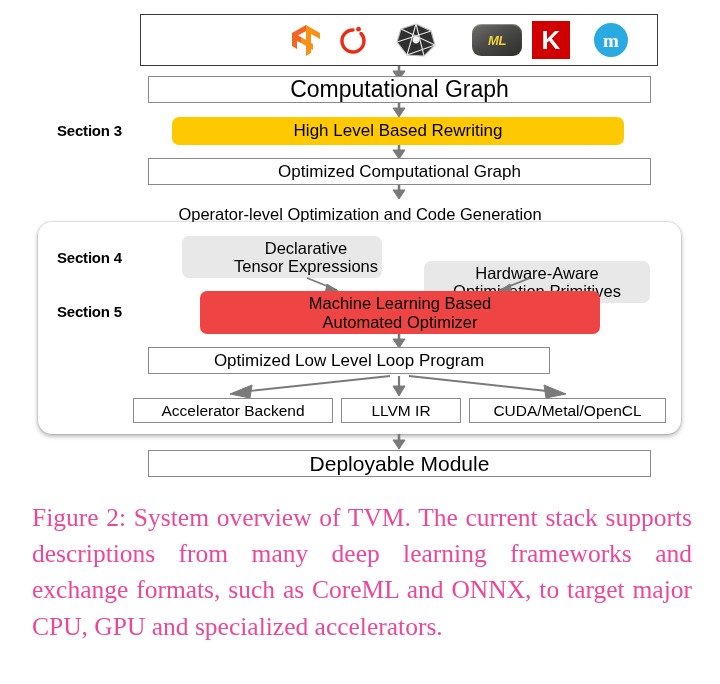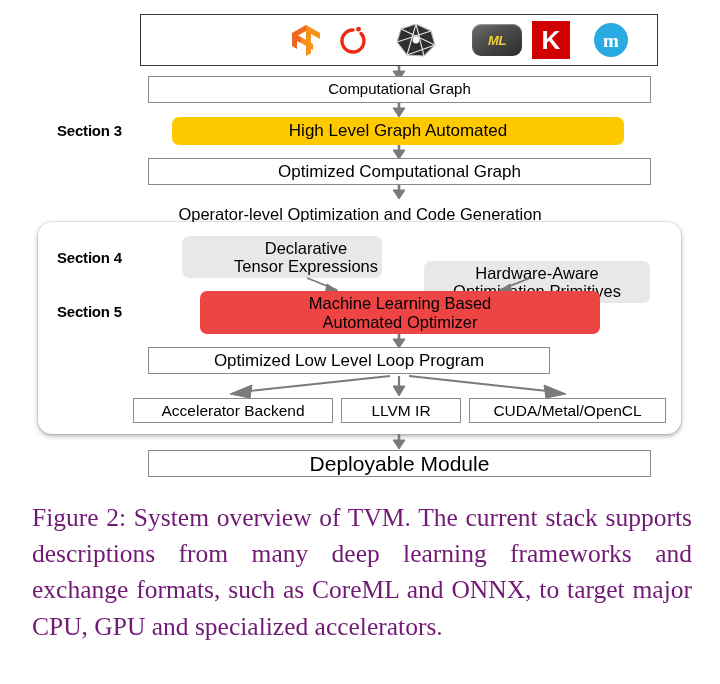--- a/index.html
+++ b/index.html
@@ -141,21 +141,21 @@
   
   #caption {
     position: absolute;
     left: 32px;
     top: 500px;
     width: 660px;
     font-family: "Liberation Serif", serif;
     font-size: 25.5px;
     line-height: 1.42;
     text-align: justify;
-    color: #701a75;
+    color: #ec4899;
   }
 </style>
 </head>
 <body>
 
 <div id="figure">
 
   <div id="frameworks-bar">
 
     <span class="icon-slot" style="left:146px;">
@@ -203,35 +203,35 @@
     </span>
   </div>
 
   <svg class="arrow-svg" style="left:0;top:0;width:720px;height:495px;">
     <g stroke="#7a7a7a" fill="#7a7a7a">
       <line x1="399" y1="66" x2="399" y2="73" stroke-width="2.6"></line>
       <polygon points="393,71 405,71 399,80"></polygon>
     </g>
   </svg>
 
-  <div class="box box-white" style="left:148px;top:76px;width:503px;height:27px;font-size:15px;">
+  <div class="box box-white" style="left:148px;top:76px;width:503px;height:27px;font-size:23px;">
     <span>Computational Graph</span>
   </div>
 
   <svg class="arrow-svg" style="left:0;top:0;width:720px;height:495px;">
     <g stroke="#7a7a7a" fill="#7a7a7a">
       <line x1="399" y1="103" x2="399" y2="110" stroke-width="2.6"></line>
       <polygon points="393,108 405,108 399,117"></polygon>
     </g>
   </svg>
 
   <div class="lbl" style="left:57px;top:122px;">Section 3</div>
 
   <div class="box box-yellow" style="left:172px;top:117px;width:452px;height:28px;font-size:17px;">
-    <span>High Level Graph Automated</span>
+    <span>High Level Based Rewriting</span>
   </div>
 
   <svg class="arrow-svg" style="left:0;top:0;width:720px;height:495px;">
     <g stroke="#7a7a7a" fill="#7a7a7a">
       <line x1="399" y1="145" x2="399" y2="152" stroke-width="2.6"></line>
       <polygon points="393,150 405,150 399,159"></polygon>
     </g>
   </svg>
 
   <div class="box box-white" style="left:148px;top:158px;width:503px;height:27px;font-size:17px;">

